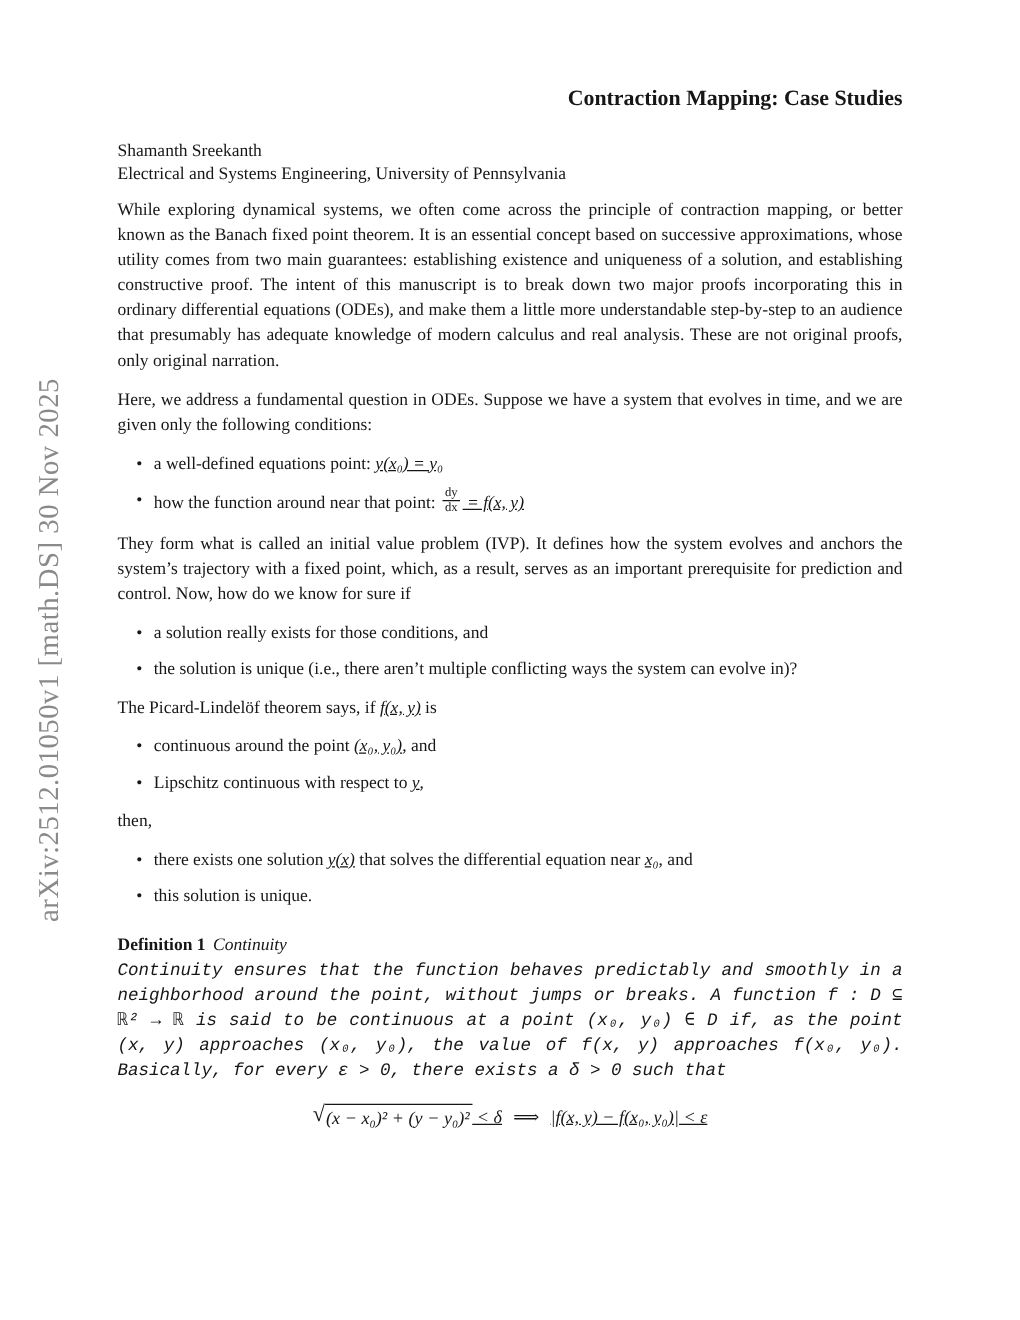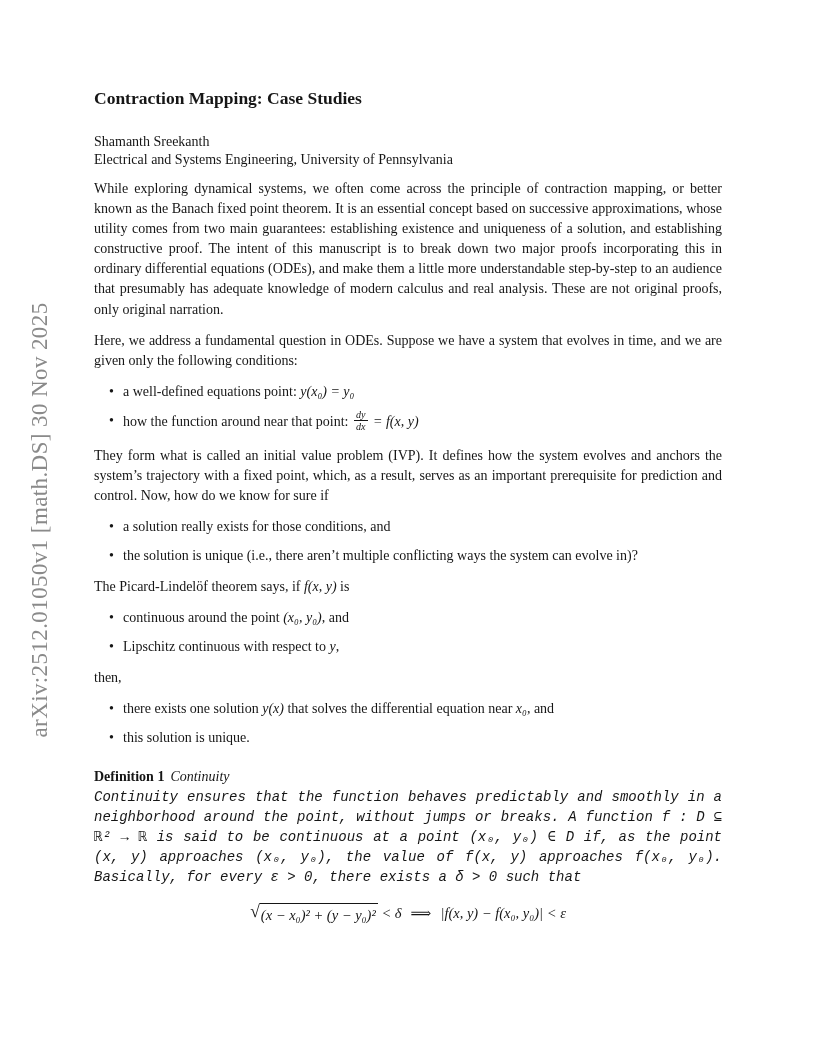--- a/index.html
+++ b/index.html
@@ -7,40 +7,40 @@
     position:relative;width:816px;height:1056px;background:#ffffff;overflow:hidden;
     color:#161616;font-family:"Liberation Serif","DejaVu Serif","DejaVu Sans",serif;
     font-size:14px;line-height:1.43;
   }
   .watermark{
     position:absolute;left:40px;top:520px;
     transform:translate(-50%,-50%) rotate(-90deg);
     white-space:nowrap;color:#8a8a8a;font-size:23px;letter-spacing:0.4px;
   }
   .content{position:absolute;left:94px;top:0;width:628px;}
-  .title{margin:88px 0 0;text-align:left;font-size:17.5px;font-weight:bold;line-height:1.25;}
+  .title{margin:68px 0 0;text-align:right;font-size:17.5px;font-weight:bold;line-height:1.25;}
   .authors{margin-top:23px;text-align:left;line-height:1.27;}
   .abstract-h{margin:44px 0 0;font-size:20px;font-weight:bold;line-height:1.2;}
   .section-h{margin:30px 0 0;font-size:20px;font-weight:bold;line-height:1.2;}
   .sec-num{margin-right:15px;}
   p{margin:11px 0 0;}
   .just{text-align:justify;}
   .blist{list-style:none;margin:11px 0 0;padding:0;}
   .blist li{position:relative;padding-left:29px;margin-top:9px;text-align:justify;}
   .bullet{position:absolute;left:15px;}
   .defblock{margin-top:19px;}
   .defhead{font-weight:bold;}
   .defterm{font-weight:normal;font-style:italic;margin-left:6px;}
   .defbody{margin-top:0;font-style:italic;font-family:Liberation Mono, monospace;}
   .equation{margin-top:16px;text-align:center;font-size:14.5px;}
-  .s-m,.s-i{font-style:italic;}
+  .s-m,.s-i{font-style:italic;text-decoration:underline;}
   .s-imp{font-style:normal;margin:0 9px;}
   .frac{
     display:inline-flex;flex-direction:column;align-items:center;vertical-align:middle;
-    font-style:italic;font-size:0.72em;line-height:1.15;margin:0 2px;transform:translateY(-2px);
+    font-size:0.72em;line-height:1.15;margin:0 2px;transform:translateY(-2px);
   }
   .fnum{border-bottom:1px solid #161616;padding:0 2px;}
   .sqrt{display:inline-flex;align-items:flex-start;font-style:italic;}
   .radical{font-style:normal;font-size:1.22em;line-height:1.05;transform:translateY(-0.05em);}
   .radicand{border-top:1px solid #161616;padding:1px 2px 0 1px;}
 </style>
 </head>
 <body>
 
 <div class="page">

